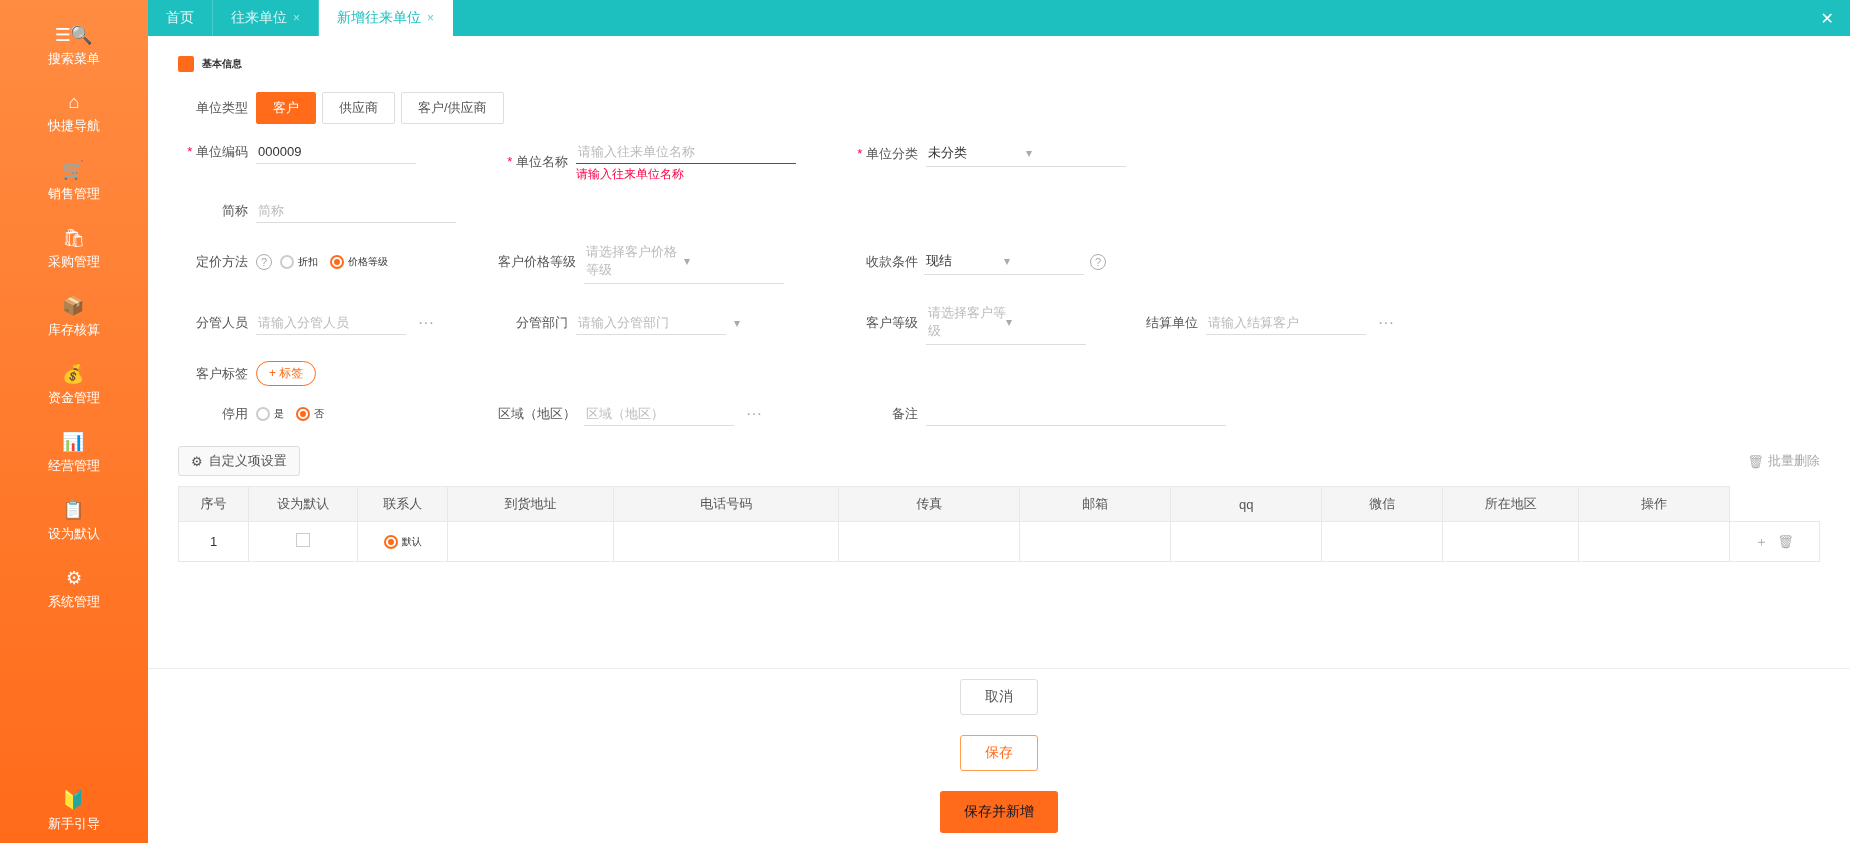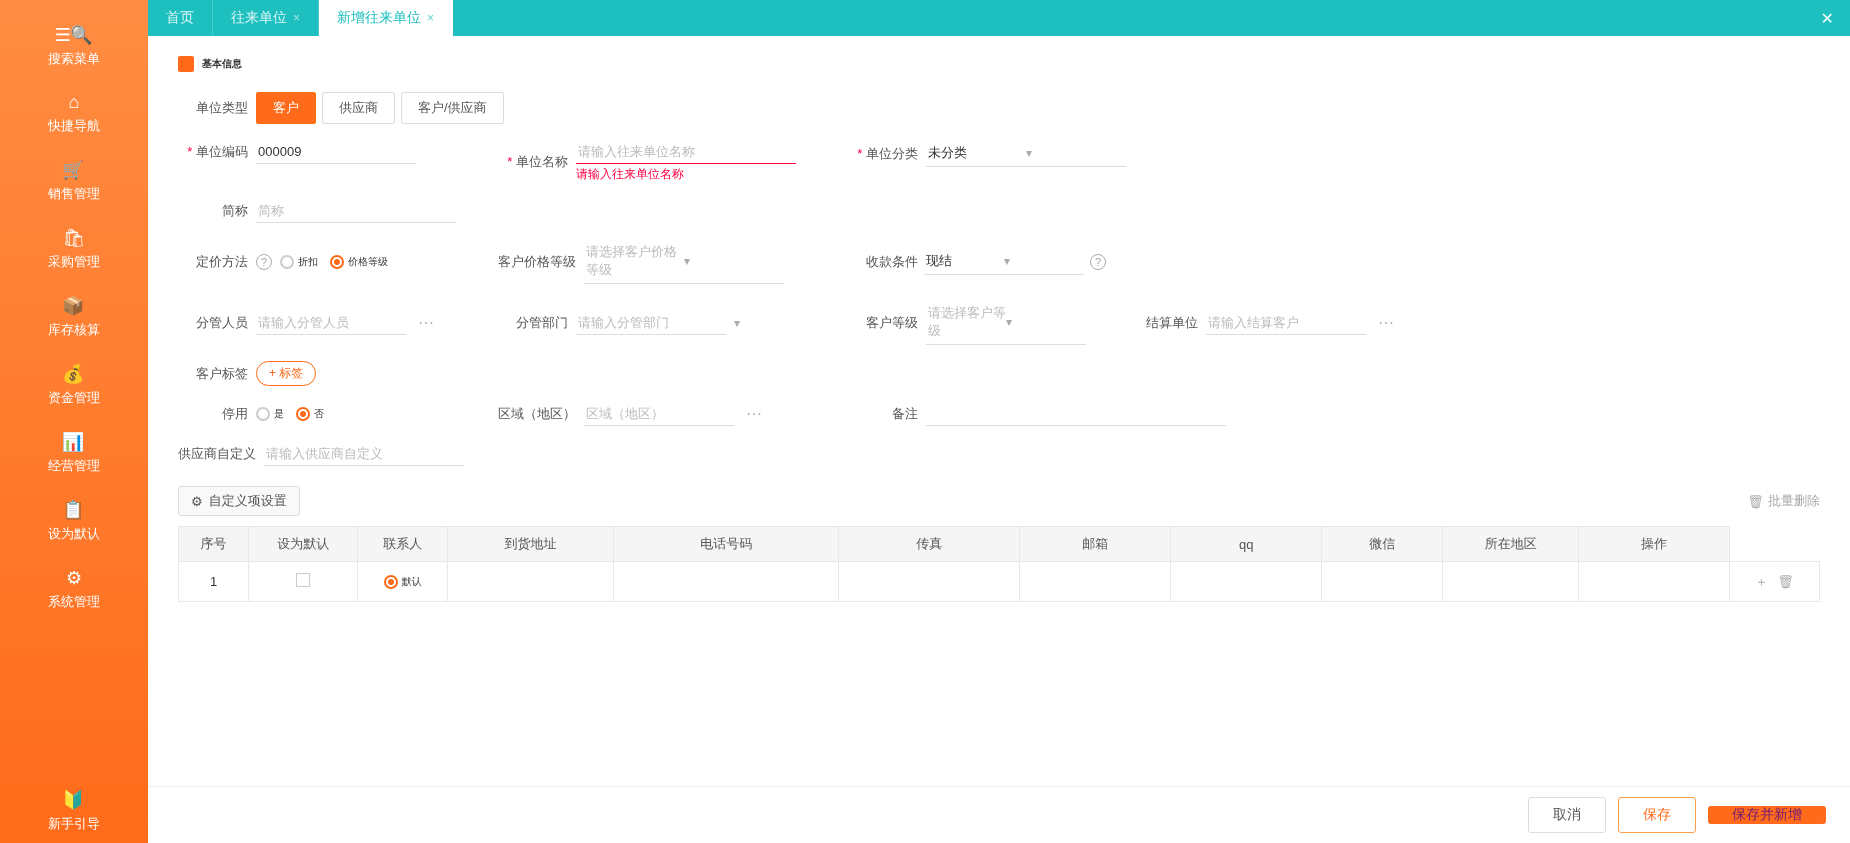--- a/index.html
+++ b/index.html
@@ -306,49 +306,50 @@
     }
 
     
     .footer {
       display: flex;
       justify-content: flex-end;
       align-items: center;
       padding: 10px 24px;
       background: #fff;
       border-top: 1px solid #eee;
-      gap: 12px;
+      gap: 20px;
       flex-shrink: 0;
+      flex-direction: column;
     }
     .btn-cancel {
       padding: 8px 24px;
       border: 1px solid #ddd;
       background: #fff;
       cursor: pointer;
       font-size: 14px;
       border-radius: 3px;
       color: #555;
     }
     .btn-save {
       padding: 8px 24px;
       border: 1px solid #ff9e4d;
       background: #fff;
       cursor: pointer;
       font-size: 14px;
       border-radius: 3px;
       color: #ff6b1a;
     }
     .btn-save-new {
-      padding: 0 24px;
+      padding: 12px 24px;
       border: none;
       background: #ff6b1a;
       cursor: pointer;
       font-size: 14px;
       border-radius: 3px;
-      color: #701a75;
+      color: #0f172a;
     }
   </style>
 </head>
 <body>
 
 <div class="sidebar">
   <div class="sidebar-item">
     <span class="icon">☰🔍</span>
     <span>搜索菜单</span>
   </div>
@@ -536,26 +537,20 @@
         <span class="form-label">区域（地区）</span>
         <input class="form-input" type="text" style="width: 150px;" placeholder="区域（地区）">
         <span class="dots-btn">···</span>
       </div>
       <div class="form-group" style="flex:1; align-items:center;">
         <span class="form-label">备注</span>
         <input class="form-input" type="text" style="width: 300px;">
       </div>
     </div>
 
-    <div class="form-row" style="align-items:center;">
-      <div class="form-group" style="flex:0 0 400px;">
-        <span class="form-label">供应商自定义</span>
-        <input class="form-input" type="text" style="width: 200px;" placeholder="请输入供应商自定义">
-      </div>
-    </div>
 
     <div class="table-section">
       <div style="display:flex; justify-content:space-between; align-items:center; margin-bottom:10px;">
         <button class="custom-settings-btn" style="margin-bottom:0;">
           <span>⚙</span>
           <span>自定义项设置</span>
         </button>
         <div class="batch-delete">
           <span>🗑</span>
           <span>批量删除</span>

